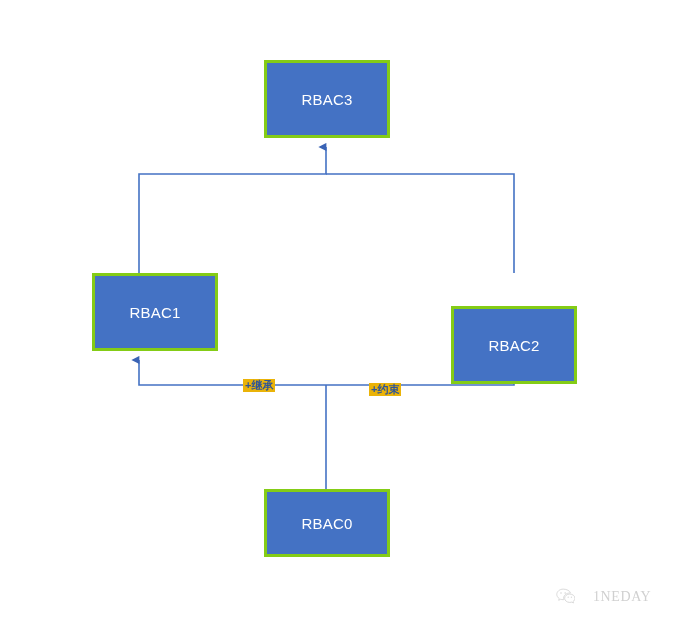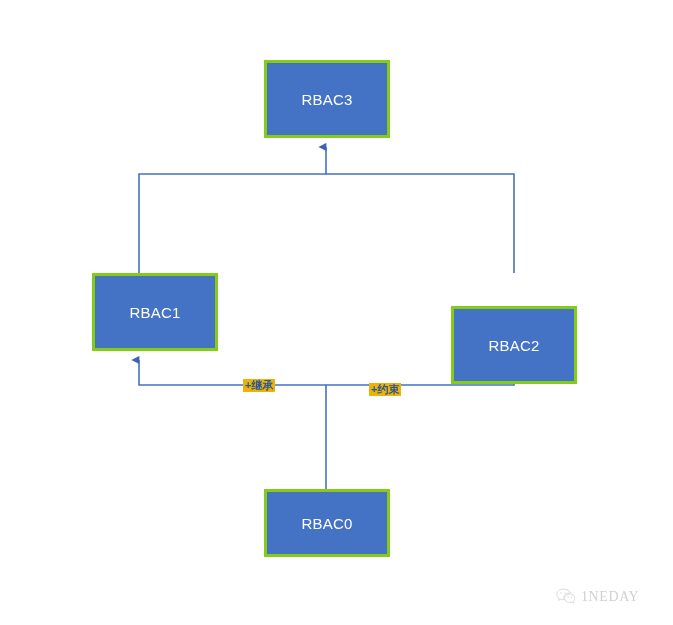--- a/index.html
+++ b/index.html
@@ -55,21 +55,21 @@
   }
   #label-inherit   { left: 243px; top: 379px; }
   #label-constrain { left: 369px; top: 383px; }
 
   #watermark {
     position: absolute;
     left: 556px;
     top: 588px;
     display: flex;
     align-items: center;
-    gap: 6px;
+    gap: 18px;
     opacity: 0.42;
   }
   #watermark .wm-icon {
     width: 19px;
     height: 17px;
     display: block;
   }
   #watermark .wm-text {
     font-family: "Liberation Serif", "DejaVu Serif", serif;
     font-size: 14px;

